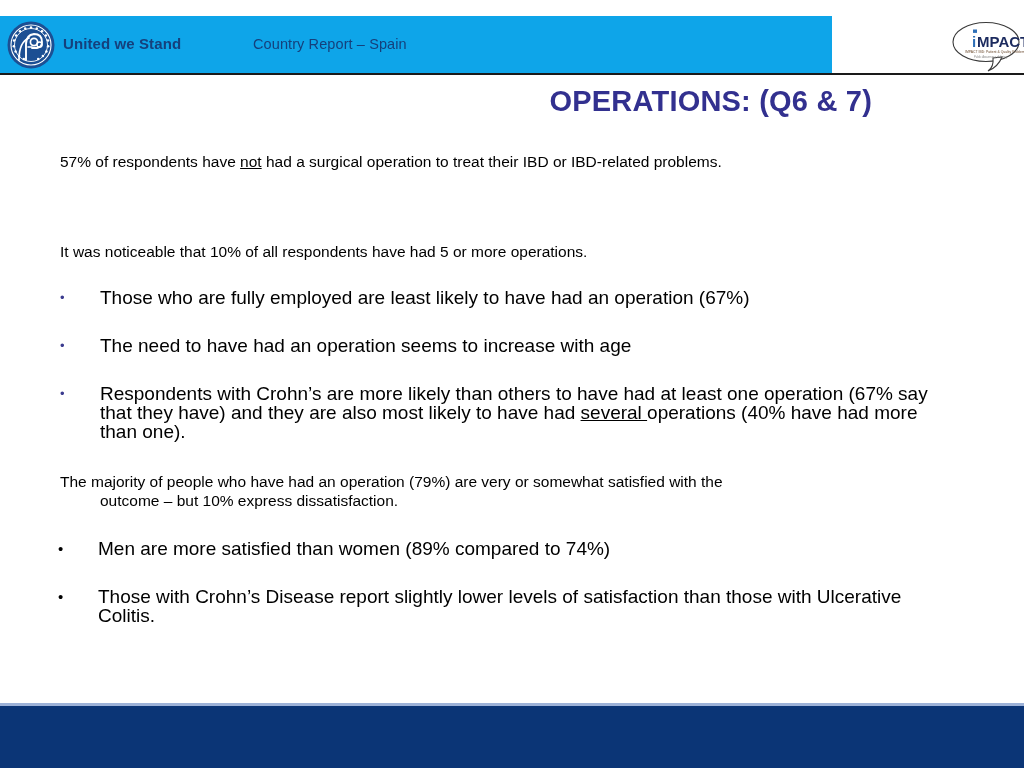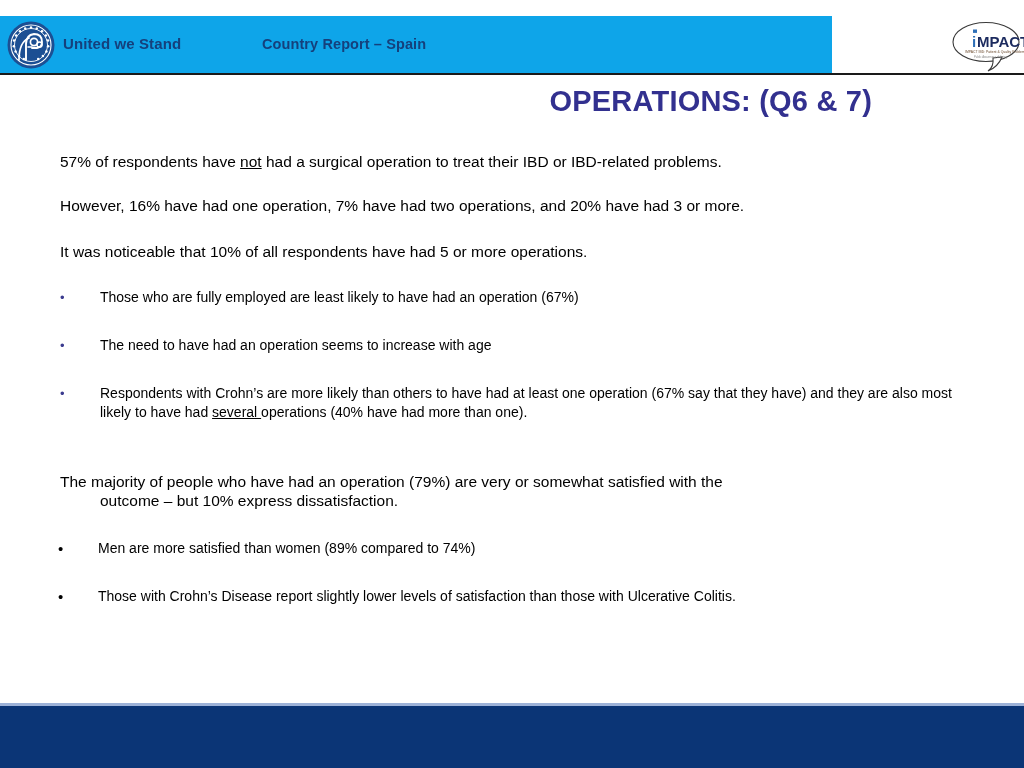--- a/index.html
+++ b/index.html
@@ -41,25 +41,24 @@
     font-size: 15px;
     font-weight: bold;
     color: #15407c;
     letter-spacing: 0.1px;
     white-space: nowrap;
   }
   .header-report {
     position: absolute;
     left: 253px; top: 20px;
     font-size: 14.5px;
-    font-weight: bold;
+    font-weight: normal;
     color: #15407c;
     letter-spacing: 0.1px;
     white-space: nowrap;
-    margin-left: 9px;
   }
   .logo-right {
     position: absolute;
     left: 948px; top: 1px;
     width: 76px; height: 56px;
   }
 
   
   .slide-title {
     position: absolute;
@@ -109,21 +108,21 @@
     flex: 0 0 auto;
     font-size: 15px;
     line-height: 19px;
     width: 40px;
     text-align: left;
   }
   .bullet-dot.blue { color: #3b3b8f; font-size: 13px; }
   .bullet-dot.black { color: #000000; font-size: 15px; }
   .bullet-text {
     flex: 1 1 auto;
-    font-size: 14px;
+    font-size: 19px;
     color: #000000;
     line-height: 19px;
   }
   .bullet-text u { text-decoration: underline; }
 
   
   .footer-line {
     position: absolute;
     left: 0; top: 703px;
     width: 1024px; height: 3px;
@@ -190,21 +189,20 @@
 
   <div class="header-rule"></div>
 </div>
 
 <div class="slide-title">OPERATIONS: (Q6 &amp; 7)</div>
 
 <div class="body-area">
 
   <div class="para p-plain" style="top:6px;"><span>57% of respondents have </span><u>not</u><span> had a surgical operation to treat their IBD or IBD-related problems.</span></div>
 
-  <div class="para p-plain" style="top:50px;">However, 16% have had one operation, 7% have had two operations, and 20% have had 3 or more.</div>
 
   <div class="para p-plain" style="top:96px;">It was noticeable that 10% of all respondents have had 5 or more operations.</div>
 
   <div class="bullet-row" style="top:142px; left:60px; width:900px;">
     <span class="bullet-dot blue">•</span>
     <span class="bullet-text">Those who are fully employed are least likely to have had an operation (67%)</span>
   </div>
 
   <div class="bullet-row" style="top:190px; left:60px; width:900px;">
     <span class="bullet-dot blue">•</span>

